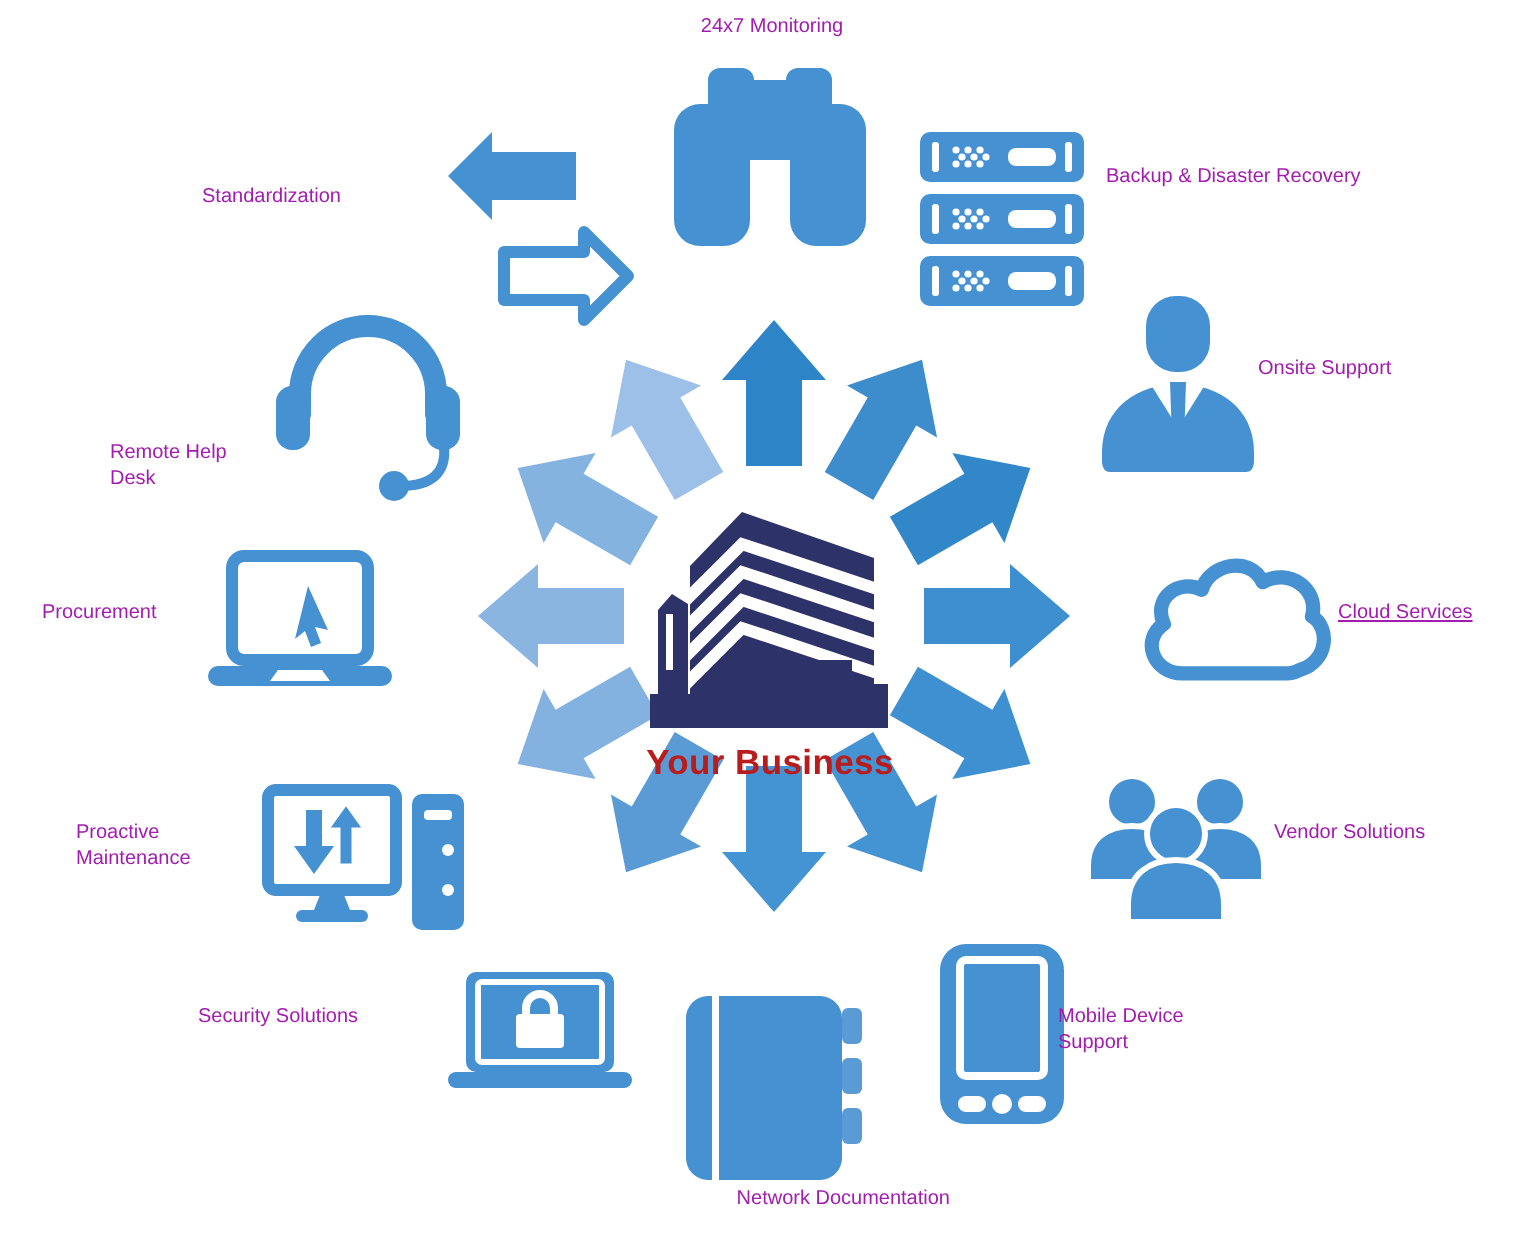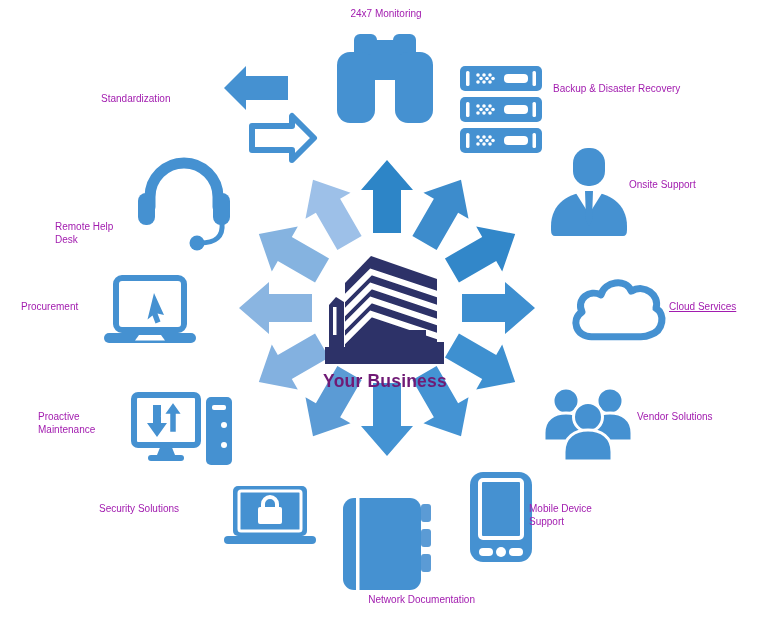--- a/index.html
+++ b/index.html
@@ -7,21 +7,21 @@
     position:relative;width:768px;height:618px;background:#ffffff;overflow:hidden;
     font-family:"Liberation Sans",sans-serif;
   }
   #art{position:absolute;left:0;top:0;}
   .lbl{
     position:absolute;font-size:10px;line-height:1.32;color:#a21caf;
     white-space:normal;
   }
   .lbl.center{text-align:center;}
   .title{
-    position:absolute;font-size:17.5px;font-weight:bold;color:#701a75;
+    position:absolute;font-size:17.5px;font-weight:bold;color:#b91c1c;
     text-align:center;letter-spacing:.2px;
   }
 </style>
 </head>
 <body>
 
 <div id="stage">
 
   <svg id="art" width="768" height="618" viewBox="0 0 768 618">
 

